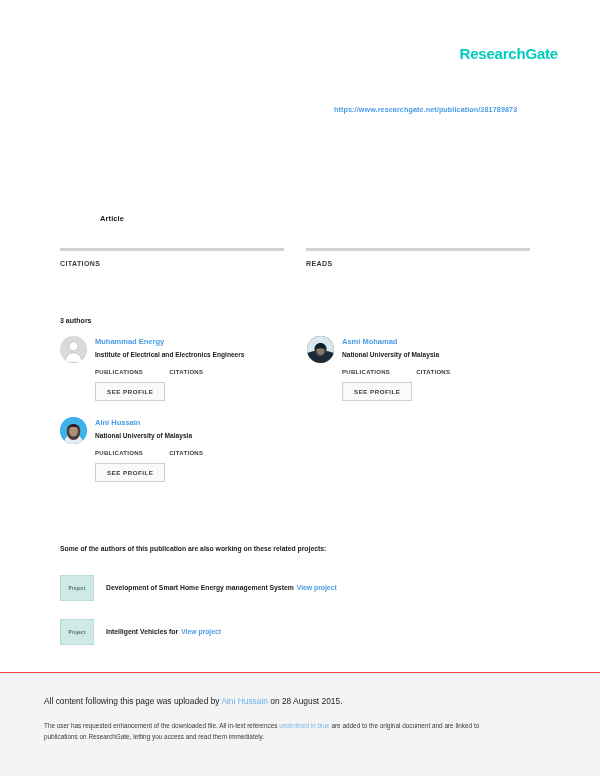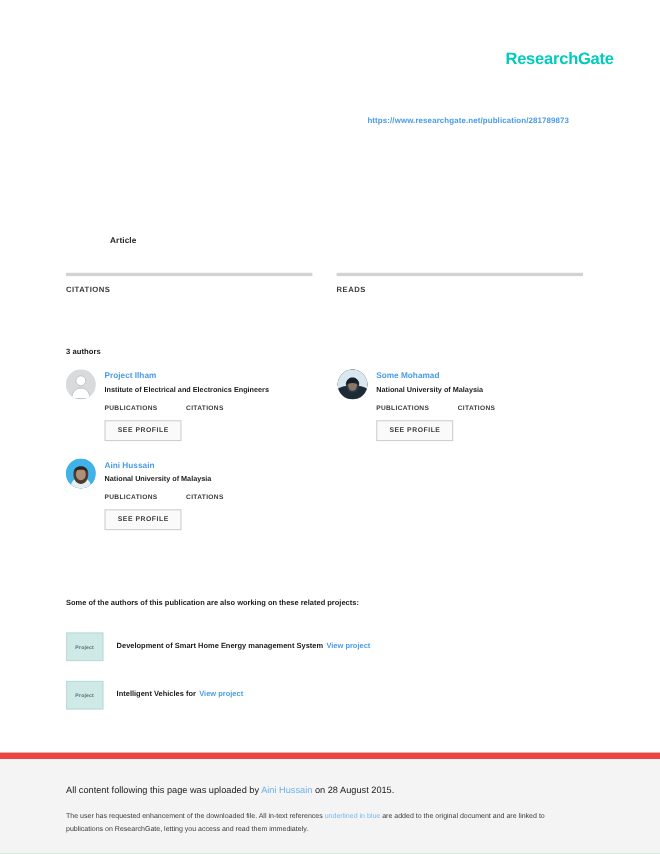--- a/index.html
+++ b/index.html
@@ -229,23 +229,23 @@
   .view-project {
     color: #4a9ce8;
     font-weight: bold;
     margin-left: 3px;
   }
 
   
   .footer {
     flex: 0 0 auto;
     background: #f4f4f4;
-    border-top: 6px solid #ef4444;
-    padding: 22px 60px 18px 60px;
-    height: 92px;
+    border-top: 1px solid #ef4444;
+    padding: 22px 60px 18px 44px;
+    height: 104px;
     box-sizing: border-box;
   }
   .footer-line1 {
     font-size: 8.4px;
     color: #1b1b1b;
     line-height: 12px;
     margin-bottom: 13px;
   }
   .footer-link {
     color: #6ab0ea;
@@ -291,21 +291,21 @@
         <div class="author">
           <div class="author-top">
             <div class="avatar">
               <svg viewBox="0 0 40 40" xmlns="http://www.w3.org/2000/svg">
                 <rect width="40" height="40" fill="#d8dadc"></rect>
                 <circle cx="20" cy="15" r="6.6" fill="#ffffff" stroke="#b9bdc1" stroke-width="1.1"></circle>
                 <path d="M7.5 39 C8.5 28.5 14 25 20 25 C26 25 31.5 28.5 32.5 39 Z" fill="#ffffff" stroke="#b9bdc1" stroke-width="1.1"></path>
               </svg>
             </div>
             <div class="author-meta">
-              <div class="author-name">Project Ilham</div>
+              <div class="author-name">Muhammad Energy</div>
               <div class="author-aff">Institute of Electrical and Electronics Engineers</div>
             </div>
           </div>
           <div class="author-stats">
             <div class="stat-label">PUBLICATIONS</div>
             <div class="stat-label">CITATIONS</div>
           </div>
           <div class="see-profile">SEE PROFILE</div>
         </div>
 
@@ -314,21 +314,21 @@
             <div class="avatar ph2">
               <svg viewBox="0 0 40 40" xmlns="http://www.w3.org/2000/svg">
                 <rect width="40" height="40" fill="#dbe7ef"></rect>
                 <path d="M0 26 C8 20 32 20 40 26 L40 40 L0 40 Z" fill="#1c2b36"></path>
                 <path d="M11 19 C11 9 29 9 29 19 C29 27 24 31 20 31 C16 31 11 27 11 19 Z" fill="#2a3b48"></path>
                 <ellipse cx="20" cy="21" rx="6" ry="7.5" fill="#8c7466"></ellipse>
                 <path d="M12 18 C12 8 28 8 28 18 L28 21 C26 17 14 17 12 21 Z" fill="#12202a"></path>
               </svg>
             </div>
             <div class="author-meta">
-              <div class="author-name">Some Mohamad</div>
+              <div class="author-name">Asmi Mohamad</div>
               <div class="author-aff">National University of Malaysia</div>
             </div>
           </div>
           <div class="author-stats">
             <div class="stat-label">PUBLICATIONS</div>
             <div class="stat-label">CITATIONS</div>
           </div>
           <div class="see-profile">SEE PROFILE</div>
         </div>
 

